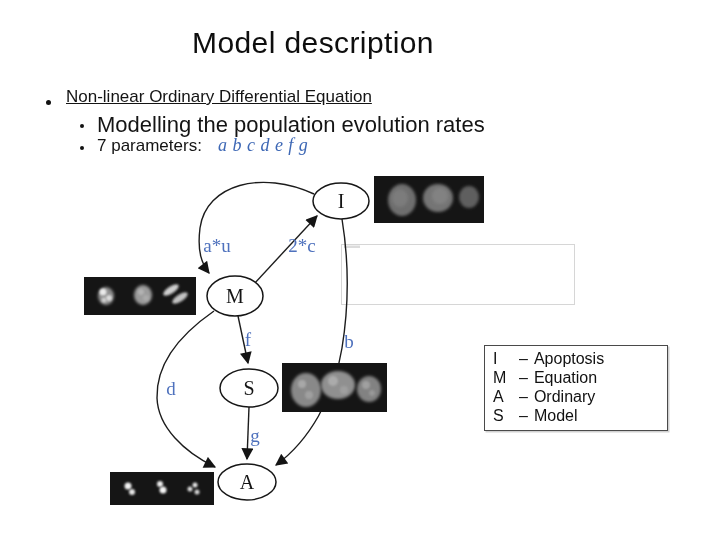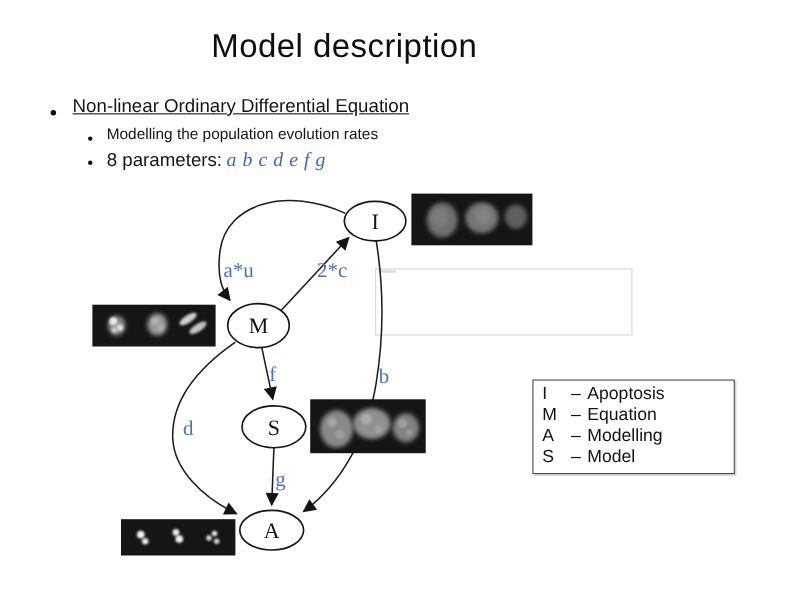--- a/index.html
+++ b/index.html
@@ -10,25 +10,25 @@
   .abs{position:absolute;}
   .title{
     top:28px;left:0;width:626px;text-align:center;
     font-size:30px;letter-spacing:.4px;line-height:1;color:#0e0e0e;
   }
   .dot{background:#111;border-radius:50%;}
   .dot-l1{left:46px;top:100px;width:5px;height:5px;}
   .dot-l2a{left:80px;top:124px;width:4px;height:4px;}
   .dot-l2b{left:80px;top:146px;width:4px;height:4px;}
   .b-l1{left:66px;top:88px;font-size:17px;line-height:1;color:#141414;text-decoration:underline;}
-  .b-l2a{left:97px;top:114px;font-size:14px;line-height:1;color:#141414;}
+  .b-l2a{left:97px;top:114px;font-size:22px;line-height:1;color:#141414;}
   .b-l2b{left:97px;top:136px;font-size:17px;line-height:1;color:#141414;white-space:nowrap;}
   .params{
     font-family:"Liberation Serif", serif;font-style:italic;
-    font-size:18px;color:#3e68b5;margin-left:4px;letter-spacing:.5px;
+    font-size:18px;color:#3e68b5;margin-left:16px;letter-spacing:.5px;
   }
   .diagram{position:absolute;left:0;top:0;}
   .edge{fill:none;stroke:#1c1c1c;stroke-width:1.4;}
   .node{fill:#ffffff;stroke:#161616;stroke-width:1.5;}
   .node-label{
     font-family:"Liberation Serif", serif;font-size:20px;fill:#141414;
     text-anchor:middle;
   }
   .edge-label{
     font-family:"Liberation Serif", serif;font-size:19px;fill:#4e71bd;
@@ -48,21 +48,21 @@
 
 <div class="abs title">Model description</div>
 
 <span class="abs dot dot-l1"></span>
 <div class="abs b-l1">Non-linear Ordinary Differential Equation</div>
 
 <span class="abs dot dot-l2a"></span>
 <div class="abs b-l2a">Modelling the population evolution rates</div>
 
 <span class="abs dot dot-l2b"></span>
-<div class="abs b-l2b"><span>8 parameters:</span><span class="params">a b c d e f g</span></div>
+<div class="abs b-l2b"><span>7 parameters:</span><span class="params">a b c d e f g</span></div>
 
 <svg class="diagram" width="719" height="539" viewBox="0 0 719 539">
   <defs>
     <marker id="ah" markerUnits="userSpaceOnUse" markerWidth="14" markerHeight="12" refX="9" refY="5" viewBox="0 0 10 10" orient="auto">
       <path d="M0 0 L10 5 L0 10 Z" fill="#141414"></path>
     </marker>
     <filter id="b2" x="-60%" y="-60%" width="220%" height="220%">
       <feGaussianBlur stdDeviation="1.8"></feGaussianBlur>
     </filter>
     <filter id="b1" x="-60%" y="-60%" width="220%" height="220%">
@@ -158,20 +158,20 @@
     <span>Apoptosis</span>
   </div>
   <div class="legend-row">
     <span class="legend-key">M</span>
     <span class="legend-sep">–</span>
     <span>Equation</span>
   </div>
   <div class="legend-row">
     <span class="legend-key">A</span>
     <span class="legend-sep">–</span>
-    <span>Modelling</span>
+    <span>Ordinary</span>
   </div>
   <div class="legend-row">
     <span class="legend-key">S</span>
     <span class="legend-sep">–</span>
     <span>Model</span>
   </div>
 </div>
 
 </body></html>

